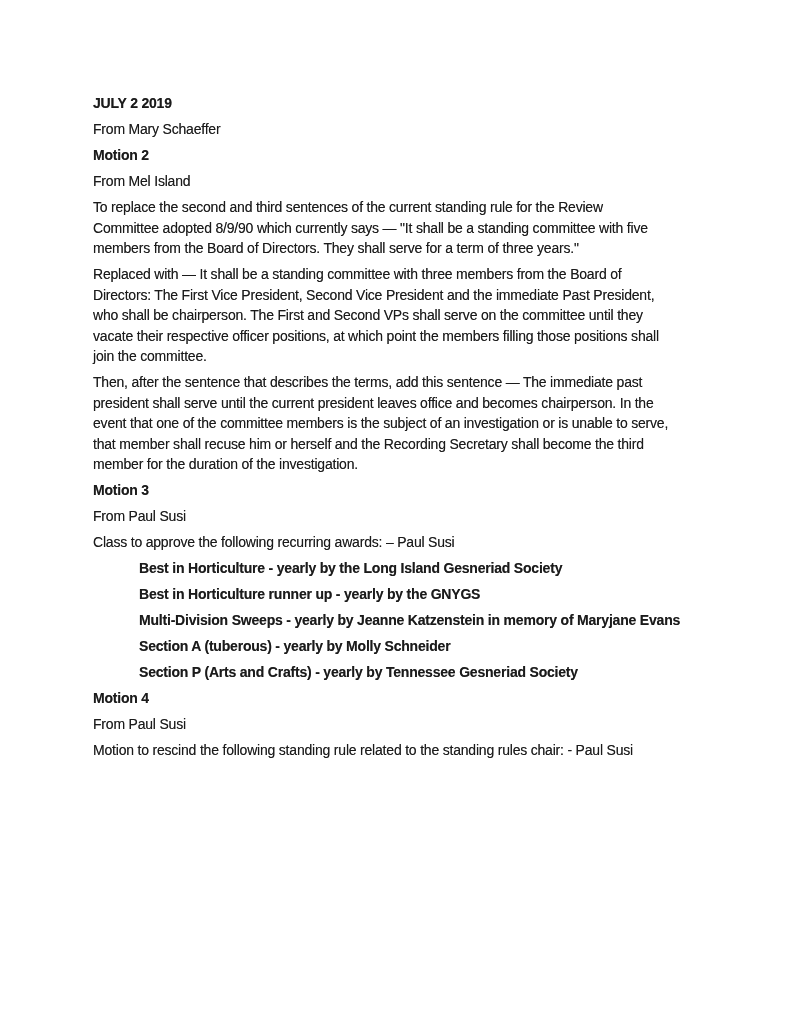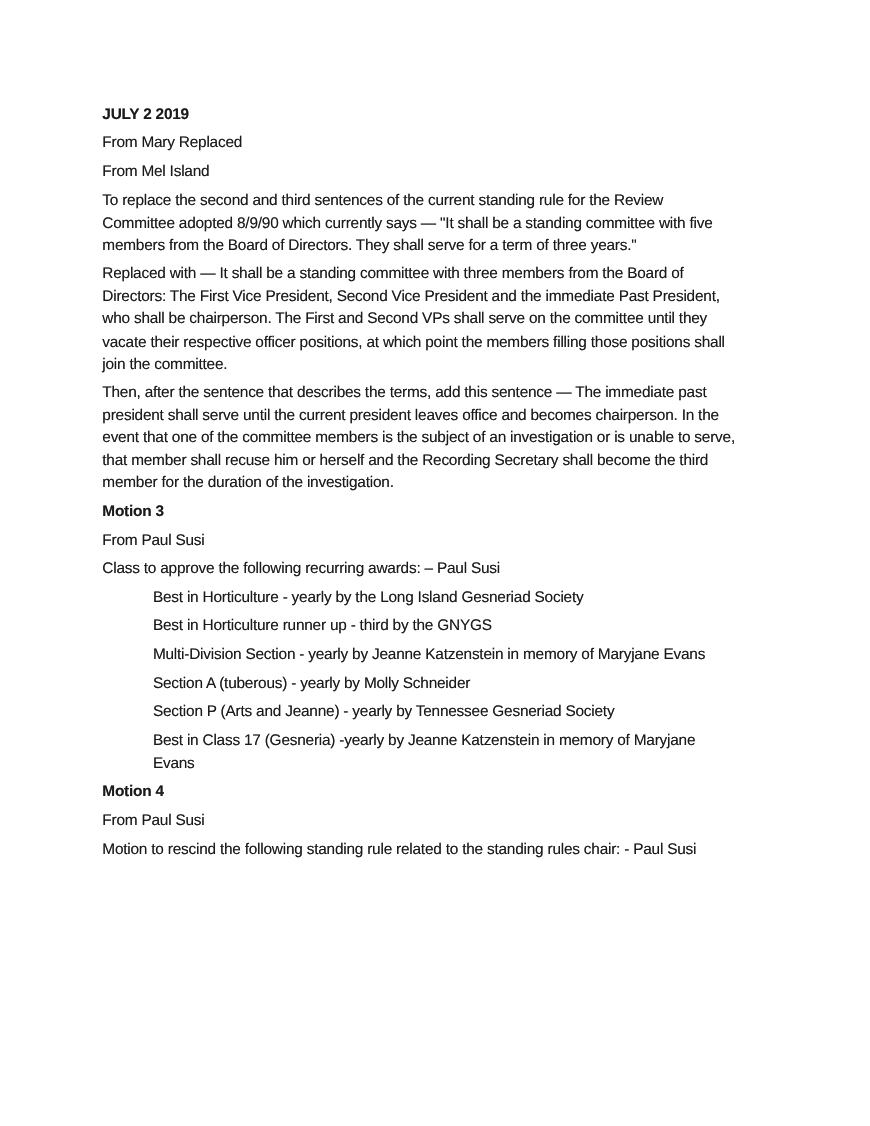--- a/index.html
+++ b/index.html
@@ -24,34 +24,36 @@
   }
   .block {
     margin: 0 0 5.5px 0;
     white-space: pre;
   }
   .heading {
     font-weight: bold;
   }
   .indent {
     margin-left: 46px;
+    font-weight: bold;
   }
 </style>
 </head>
 <body>
 
 <div class="page">
 
   <div class="block heading">JULY 2 2019</div>
 
   <section>
-    <div class="block">From Mary Replaced</div>
+    <div class="block">From Mary Schaeffer</div>
   </section>
 
   <section>
+    <div class="block heading">Motion 2</div>
     <div class="block">From Mel Island</div>
     <div class="block">To replace the second and third sentences of the current standing rule for the Review
 Committee adopted 8/9/90 which currently says — "It shall be a standing committee with five
 members from the Board of Directors. They shall serve for a term of three years."</div>
     <div class="block">Replaced with — It shall be a standing committee with three members from the Board of
 Directors: The First Vice President, Second Vice President and the immediate Past President,
 who shall be chairperson. The First and Second VPs shall serve on the committee until they
 vacate their respective officer positions, at which point the members filling those positions shall
 join the committee.</div>
     <div class="block">Then, after the sentence that describes the terms, add this sentence — The immediate past
@@ -59,26 +61,24 @@
 event that one of the committee members is the subject of an investigation or is unable to serve,
 that member shall recuse him or herself and the Recording Secretary shall become the third
 member for the duration of the investigation.</div>
   </section>
 
   <section>
     <div class="block heading">Motion 3</div>
     <div class="block">From Paul Susi</div>
     <div class="block">Class to approve the following recurring awards: – Paul Susi</div>
     <div class="block indent">Best in Horticulture - yearly by the Long Island Gesneriad Society</div>
-    <div class="block indent">Best in Horticulture runner up - third by the GNYGS</div>
-    <div class="block indent">Multi-Division Section - yearly by Jeanne Katzenstein in memory of Maryjane Evans</div>
+    <div class="block indent">Best in Horticulture runner up - yearly by the GNYGS</div>
+    <div class="block indent">Multi-Division Sweeps - yearly by Jeanne Katzenstein in memory of Maryjane Evans</div>
     <div class="block indent">Section A (tuberous) - yearly by Molly Schneider</div>
-    <div class="block indent">Section P (Arts and Jeanne) - yearly by Tennessee Gesneriad Society</div>
-    <div class="block indent">Best in Class 17 (Gesneria) -yearly by Jeanne Katzenstein in memory of Maryjane
-Evans</div>
+    <div class="block indent">Section P (Arts and Crafts) - yearly by Tennessee Gesneriad Society</div>
   </section>
 
   <section>
     <div class="block heading">Motion 4</div>
     <div class="block">From Paul Susi</div>
     <div class="block">Motion to rescind the following standing rule related to the standing rules chair: - Paul Susi</div>
   </section>
 
 </div>
 

